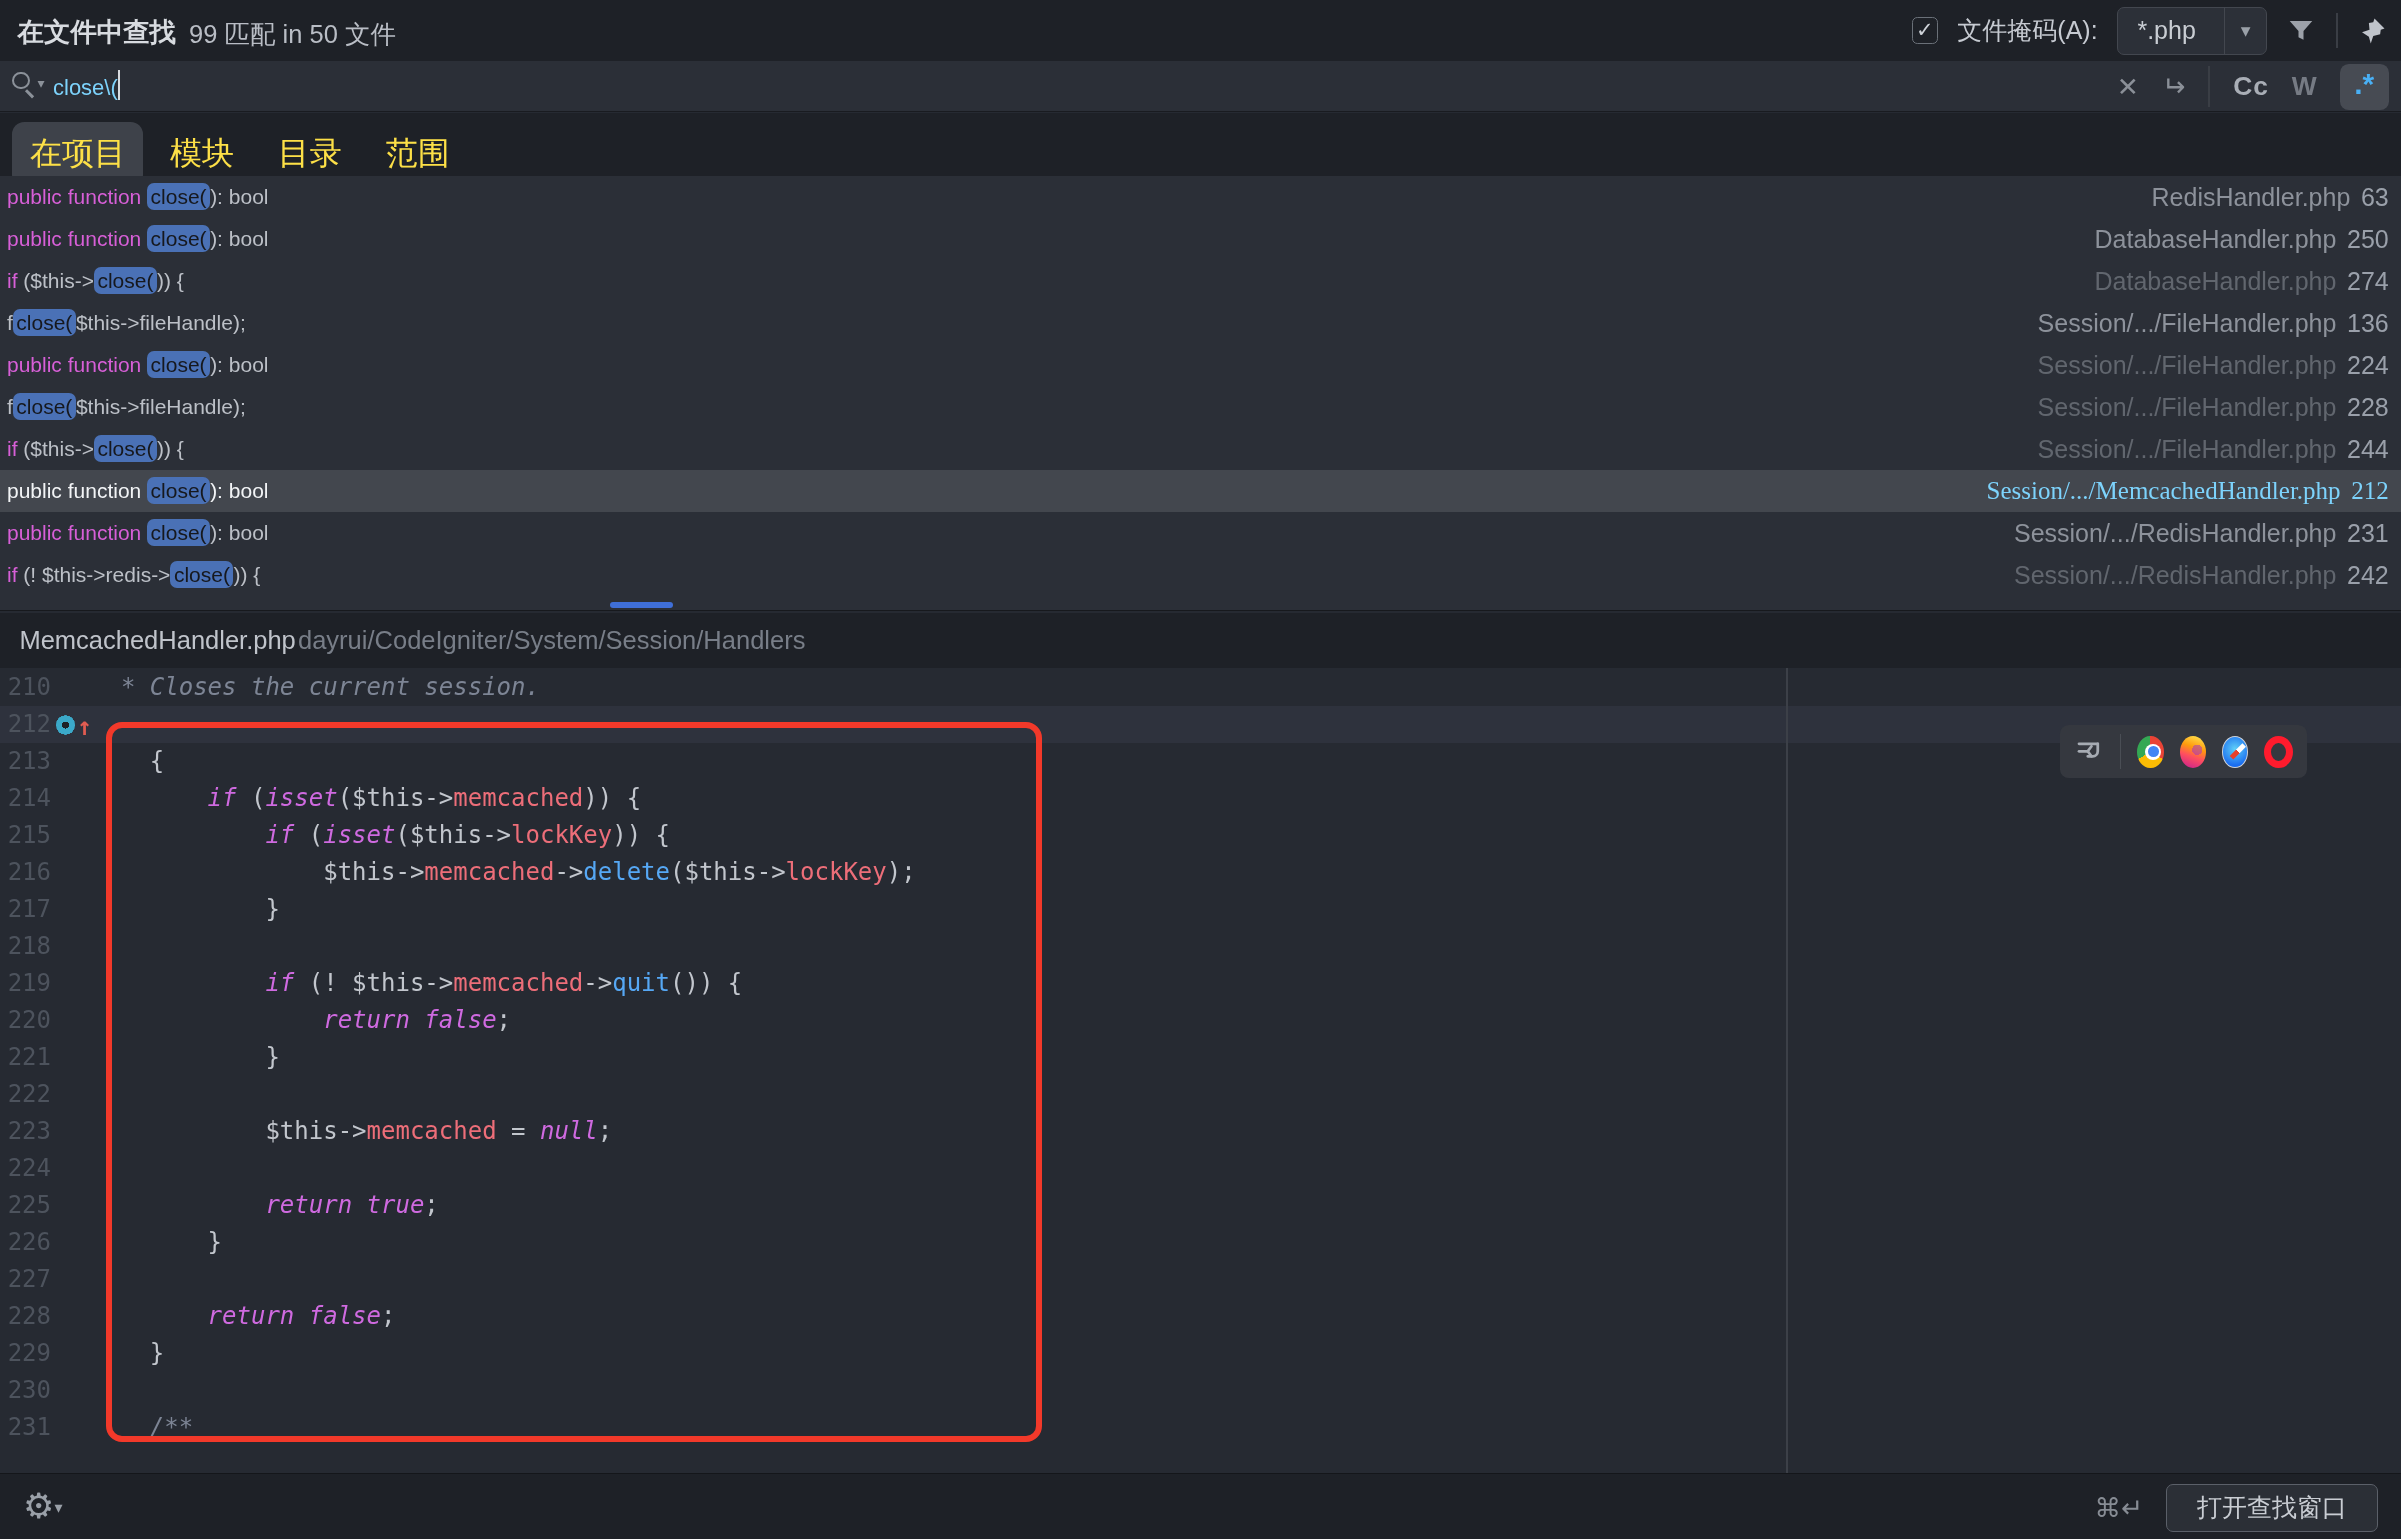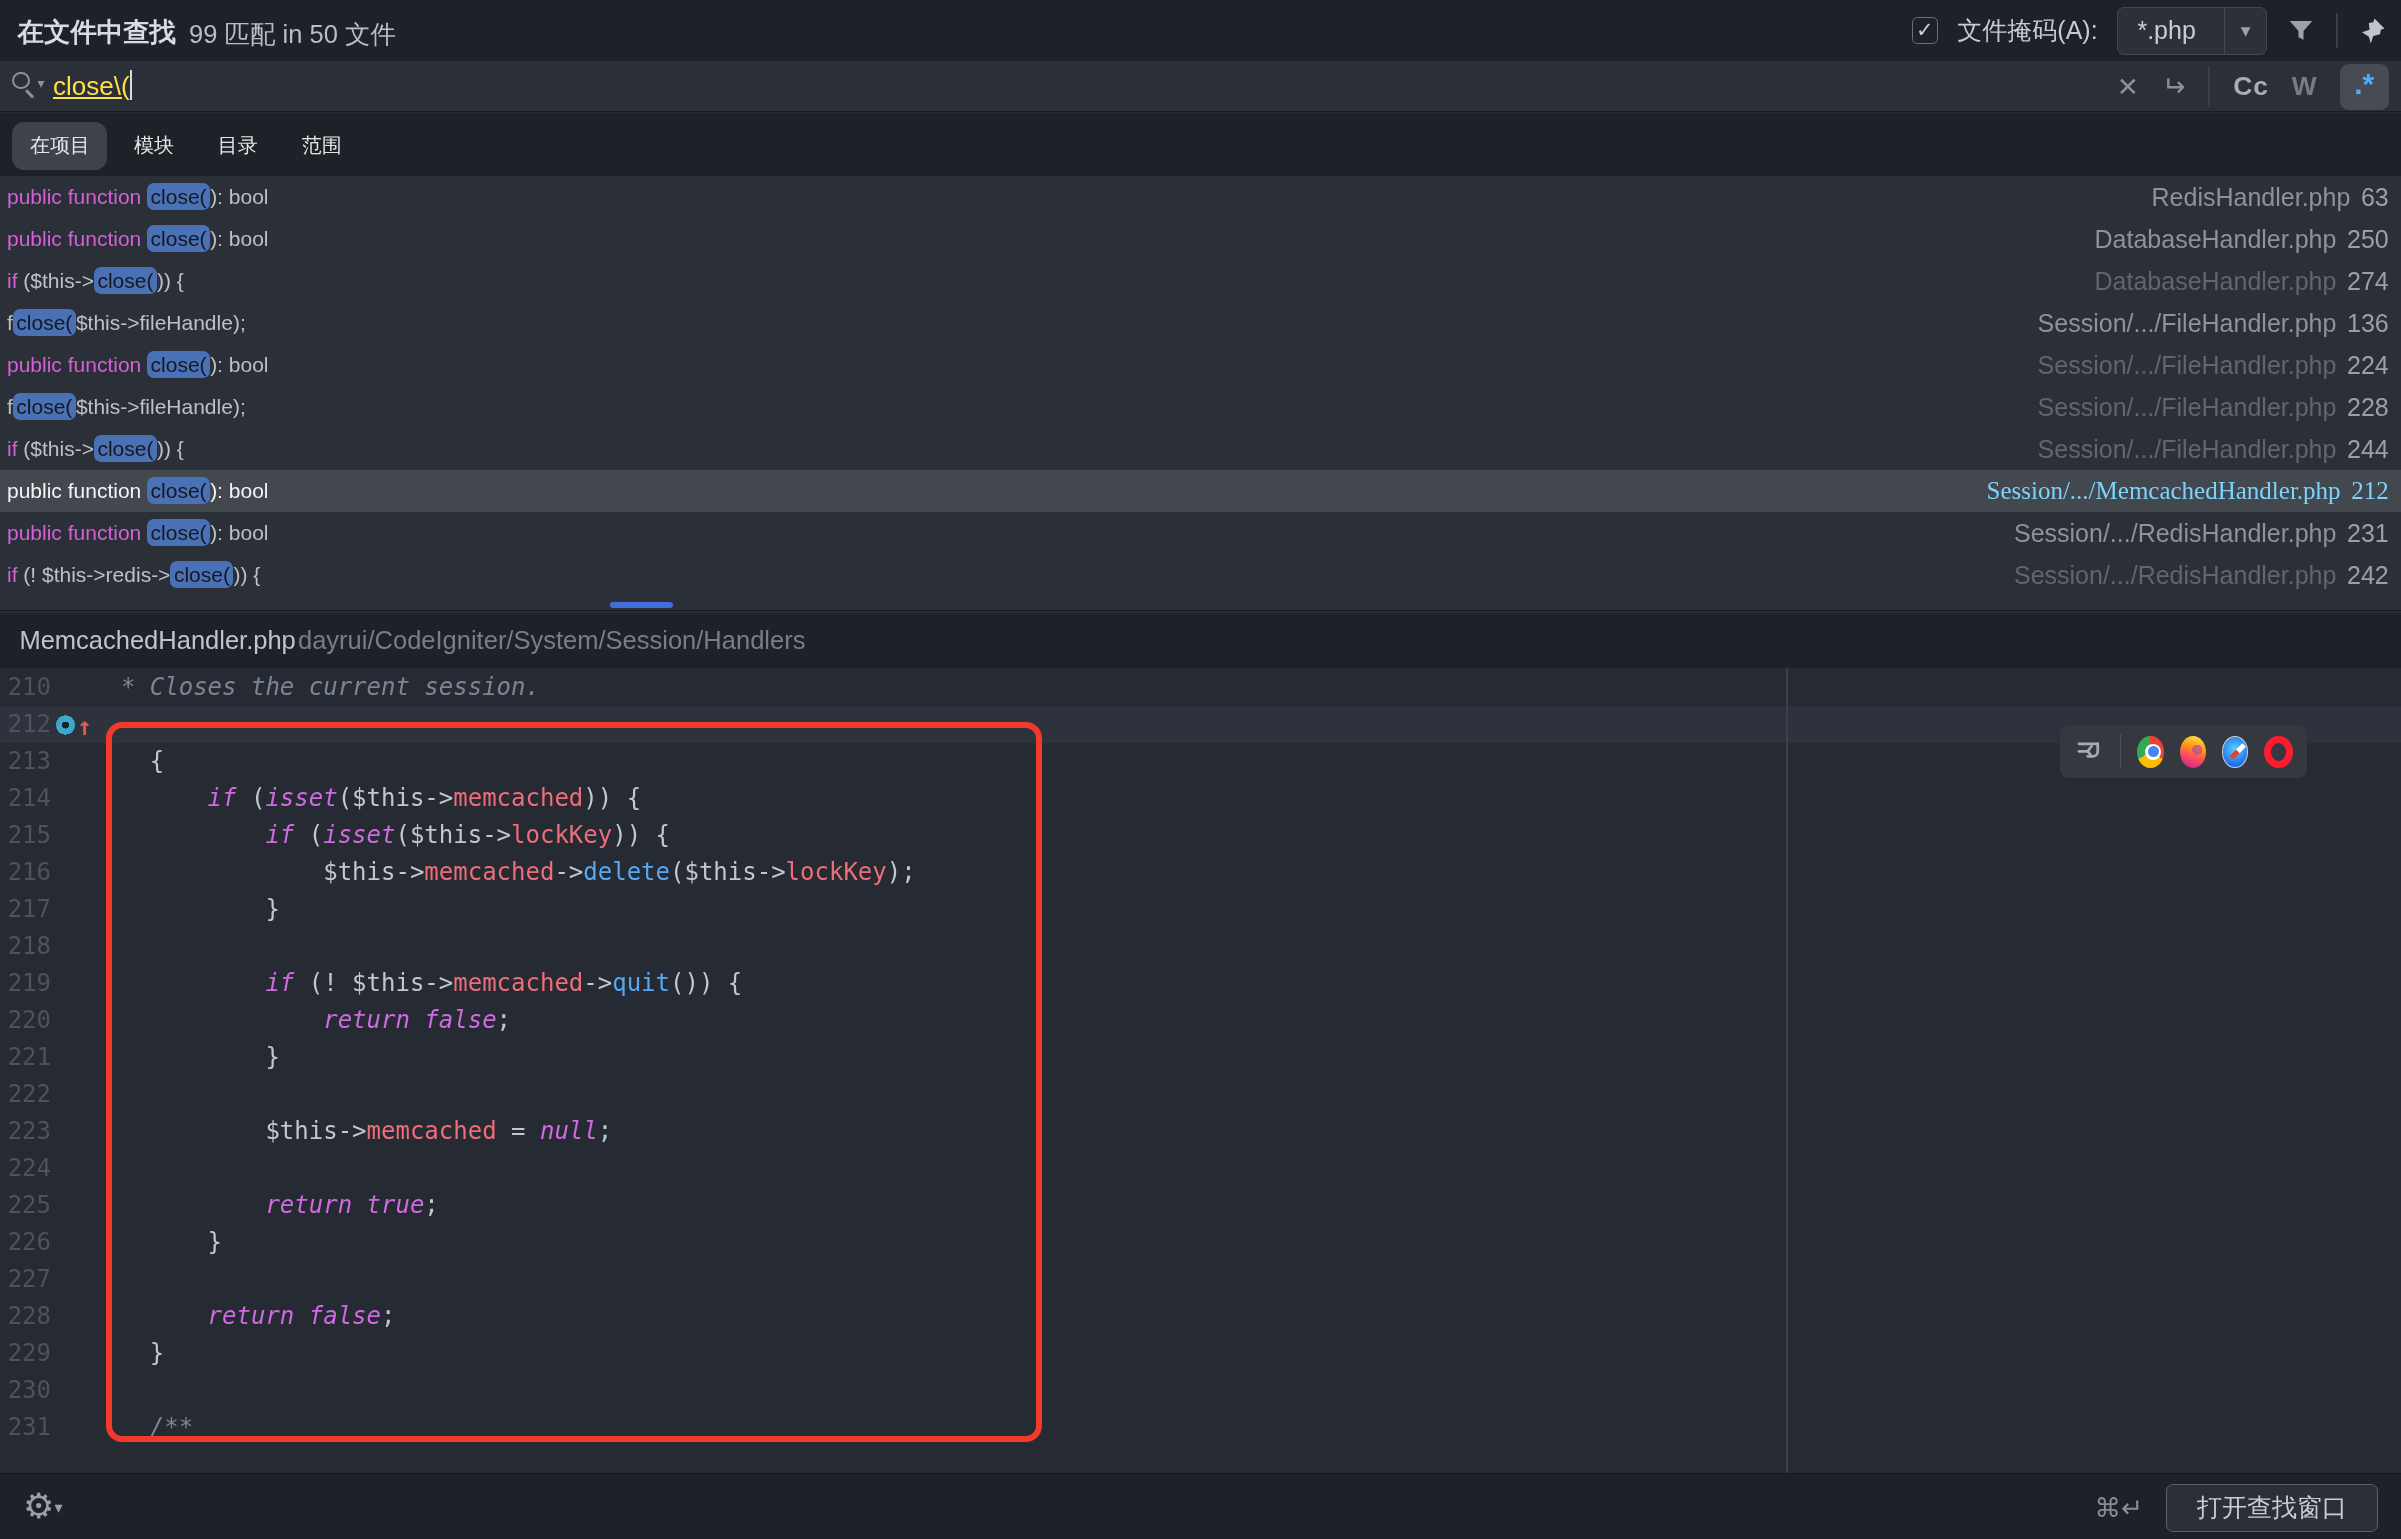--- a/index.html
+++ b/index.html
@@ -26,33 +26,33 @@
   .combo-text { font-size:25px; color:#c9cdd3; padding:0 19.4px; min-width:106px; }
   .combo-arrow { width:42px; height:48px; border-left:0.9px solid #43474f; color:#9aa0a8; font-size:19.4px; display:flex; align-items:center; justify-content:center; }
   .vdiv { width:1.8px; height:35px; background:#3a3e45; }
   .iconbtn svg { display:block; }
 
   
   .mag { position:absolute; left:10.6px; top:10.6px; width:41px; height:32px; }
   .mag .lens { position:absolute; left:1.8px; top:0; width:17.6px; height:17.6px; border:2.6px solid #8b9199; border-radius:50%; }
   .mag .tail { position:absolute; left:17.6px; top:17.6px; width:2.6px; height:9.7px; background:#8b9199; transform:rotate(-45deg); }
   .mag .caret { position:absolute; left:27px; top:3.5px; font-size:14px; color:#8b9199; }
-  .query { position:absolute; left:53px; top:8.8px; font-size:26px; color:#fde047; white-space:pre;text-decoration:underline; }
+  .query { position:absolute; left:53px; top:8.8px; font-size:22px; color:#7dd3fc; white-space:pre; }
   .cursor { display:inline-block; width:2.6px; height:30px; background:#d8dbe0; vertical-align:-5.3px; }
   .sr-right { position:absolute; right:12.3px; top:0; height:51px; display:flex; align-items:center; gap:23px; }
   .clear-x { color:#8b9098; font-size:26.4px; }
   .nlarrow { color:#8b9098; font-size:28px; display:inline-block; transform:scaleX(-1); }
   .sr-div { width:1.8px; height:41px; background:#3a3e45; }
   .optCc { font-size:26.4px; font-weight:bold; color:#a9aeb6; letter-spacing:0.9px; }
   .optW { font-size:26.4px; font-weight:bold; color:#767b84; }
   .optRe { width:49px; height:46px; background:#474b53; border-radius:8.8px; color:#49b0f5; font-size:30px; font-weight:bold; text-align:center; line-height:39px; }
 
   
   .tabs { position:absolute; left:12.3px; top:8.8px; display:flex; align-items:center; gap:8.8px; }
-  .tab { font-size:20px; color:#e5e5e5; padding:10.6px 17.6px; border-radius:12.3px; }
+  .tab { font-size:32px; color:#fde047; padding:10.6px 17.6px; border-radius:12.3px; }
   .tab.sel { background:#3e424a; }
 
   
   .row { position:relative; height:42px; display:flex; align-items:center; width:2401px; }
   .row.selected { background:#43474e; }
   .row-code { position:absolute; left:7px; font-size:21px; white-space:pre; }
   .sg-kw { color:#d75fd7; }
   .sg-pl { color:#bcc0c7; }
   .sg-hl { background:#4a71b6; color:#16181d; border-radius:7px; padding:1.8px 3.5px; }
   .row.selected .sg-kw, .row.selected .sg-pl { color:#f2f4f6; }

